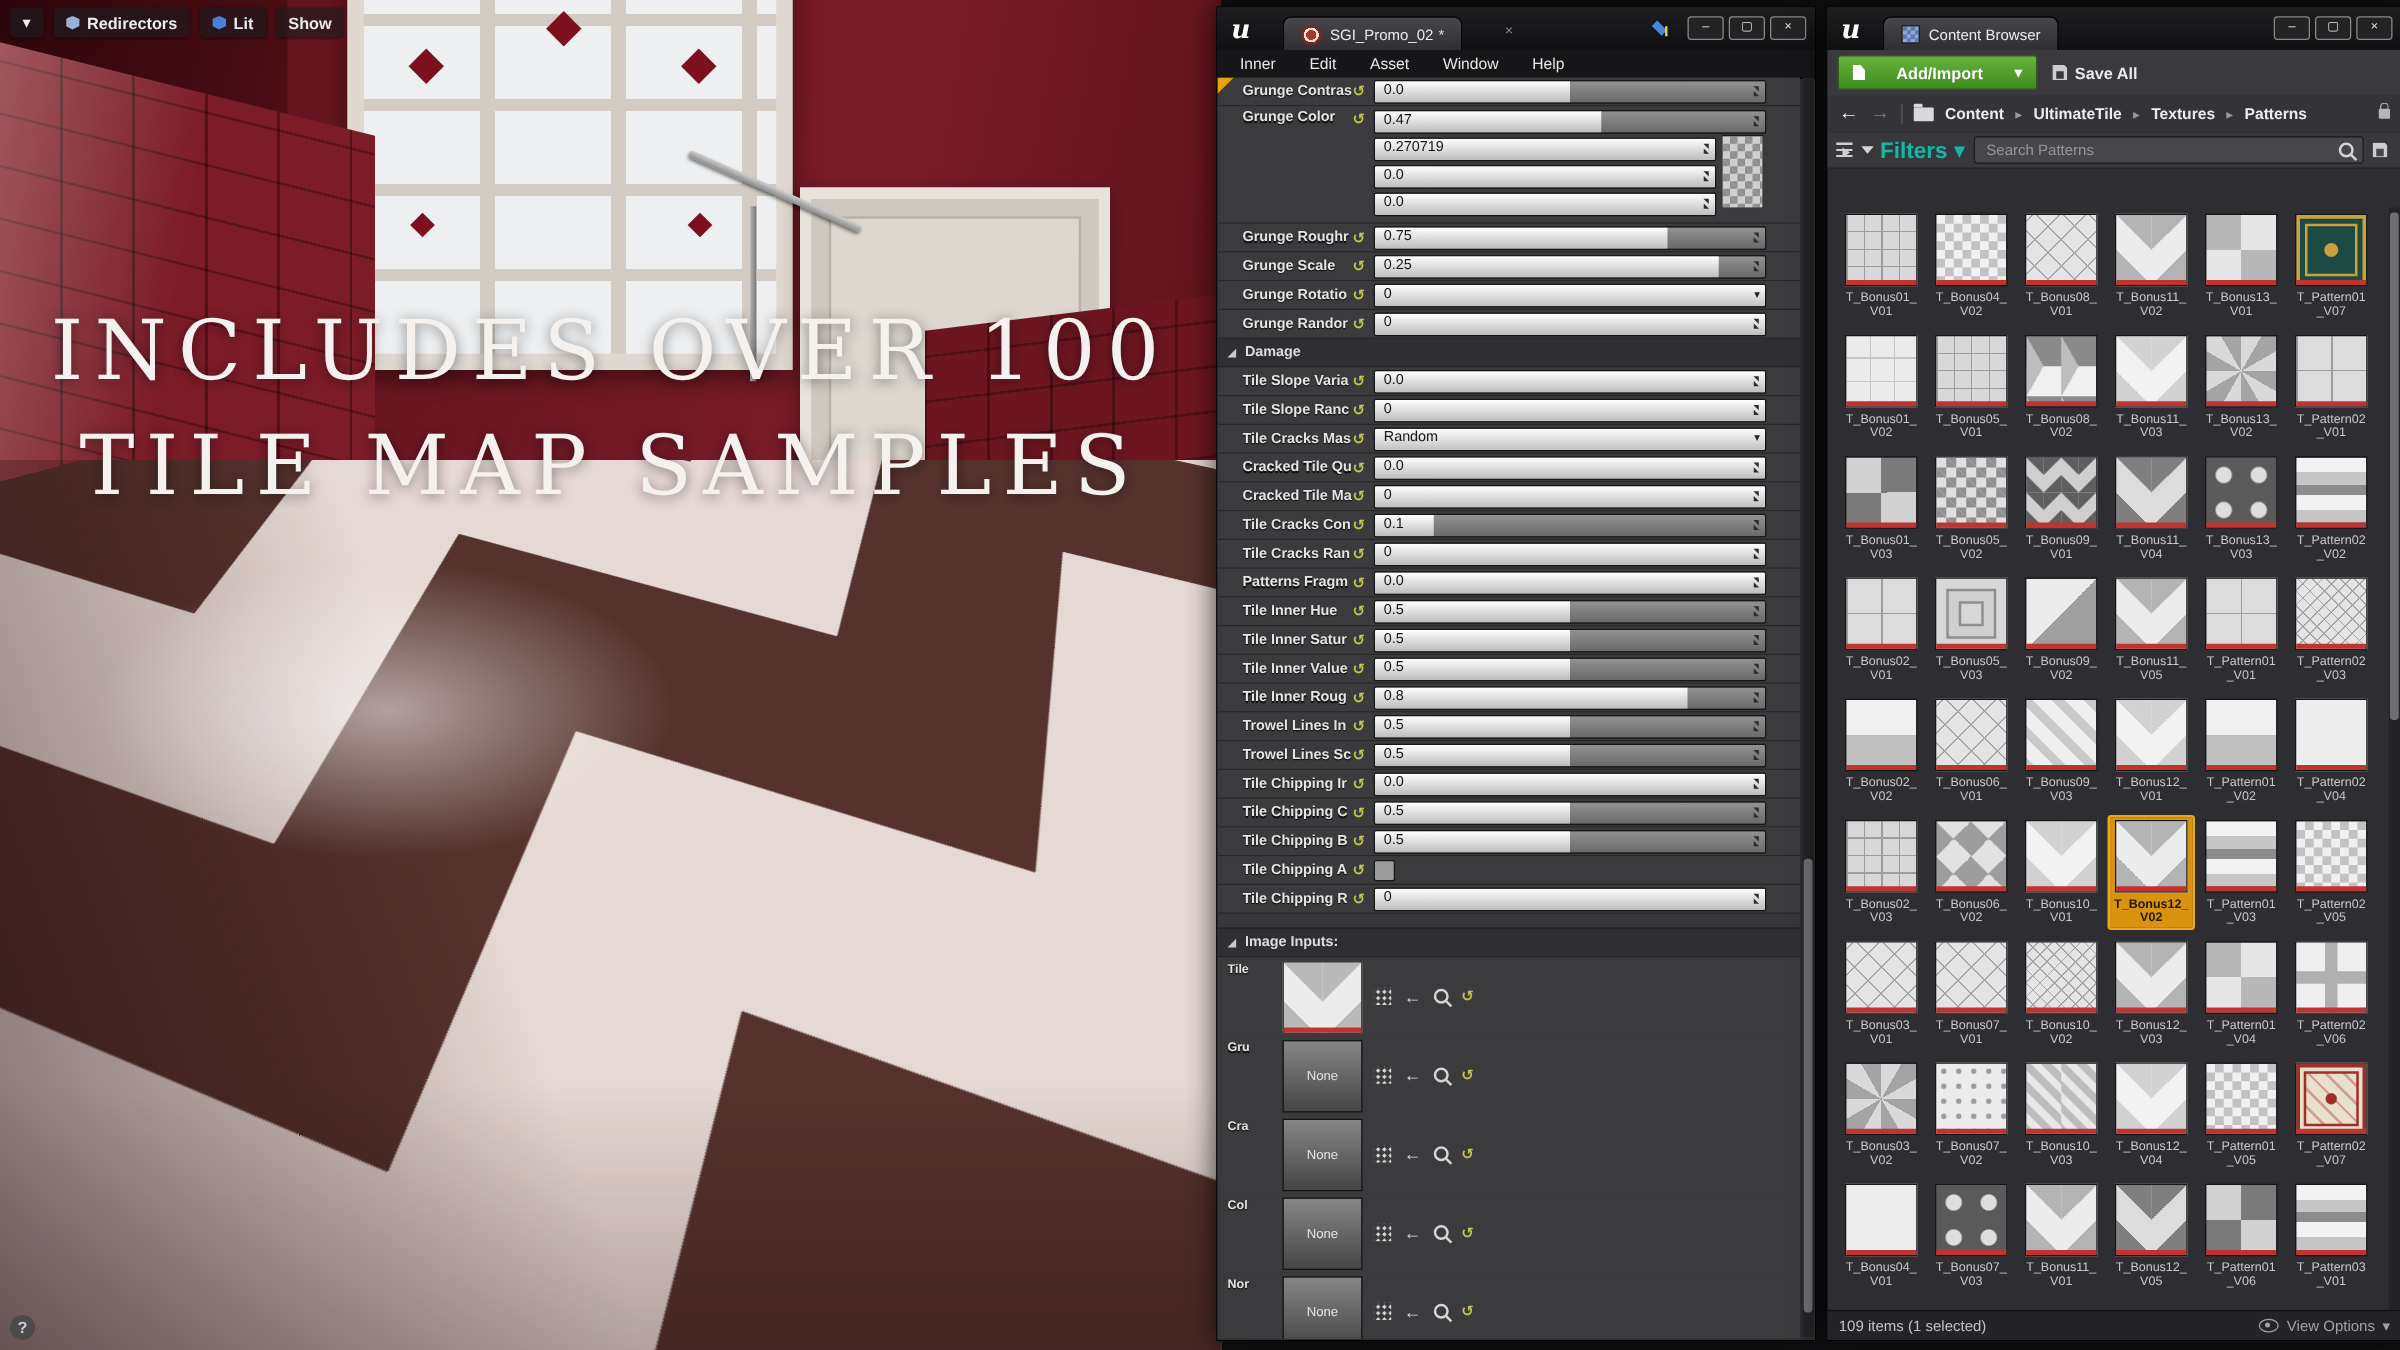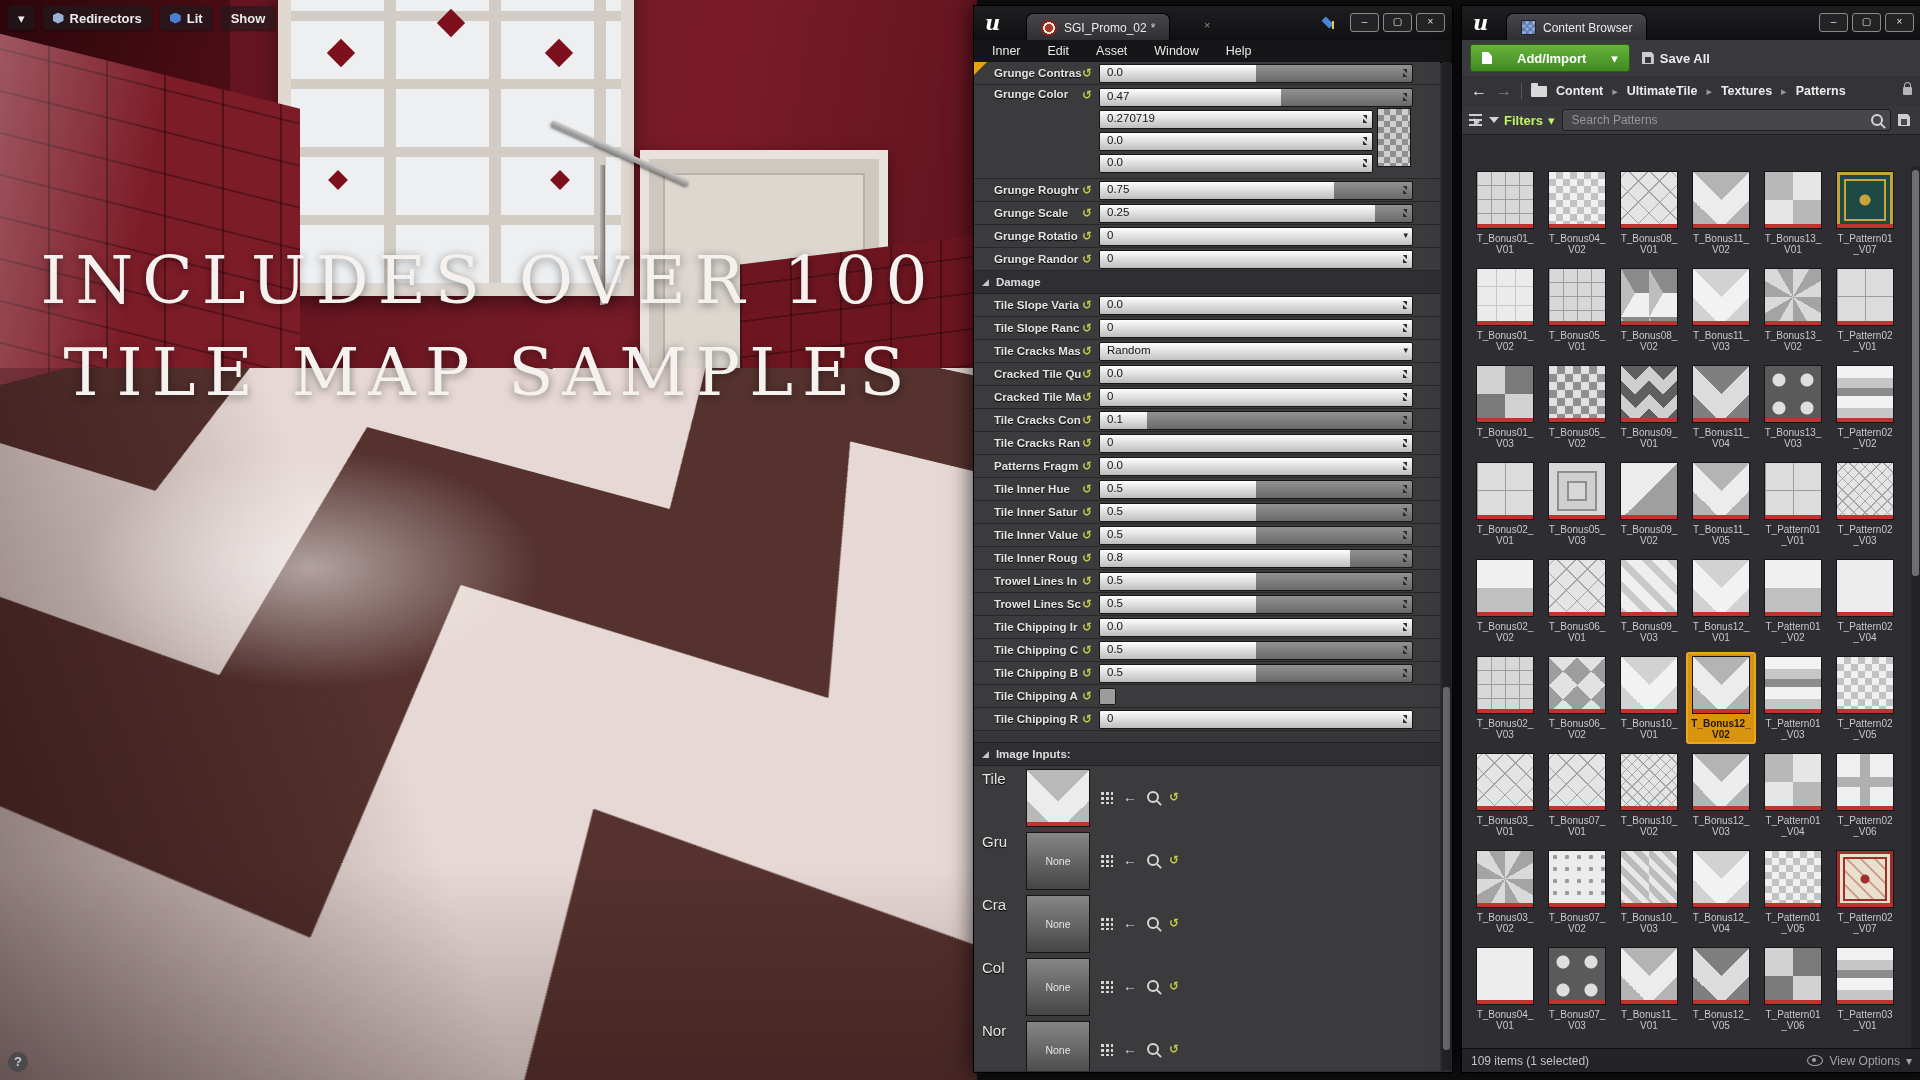--- a/index.html
+++ b/index.html
@@ -116,21 +116,21 @@
   .cslide.narrow{width:272px;}
   .alphaswatch{position:absolute;right:0;top:20px;width:32px;height:57px;border:1px solid #161616;background-color:#cfcfcf;
     background-image:linear-gradient(45deg,#8f8f8f 25%,transparent 25%,transparent 75%,#8f8f8f 75%),
       linear-gradient(45deg,#8f8f8f 25%,transparent 25%,transparent 75%,#8f8f8f 75%);
     background-position:0 0,6px 6px;background-size:12px 12px;}
   .psection{display:flex;align-items:center;height:22px;background:#2f2f33;border-bottom:1px solid #222;padding-left:8px;gap:7px;}
   .psection.gap-top{margin-top:11px;border-top:1px solid #222;}
   .tri{color:#c9c9c9;font-size:9px;}
   .ptitle{font-size:11.5px;font-weight:bold;color:#dddddd;}
   .islot{display:flex;align-items:flex-start;padding:3px 0 2px 8px;background:#3b3b3e;}
-  .ilab{width:44px;flex:none;font-size:15px;font-weight:normal;color:#e5e5e5;padding-top:1px;text-shadow:0 1px 1px #000;white-space:nowrap;overflow:hidden;}
+  .ilab{width:44px;flex:none;font-size:10px;font-weight:bold;color:#e5e5e5;padding-top:1px;text-shadow:0 1px 1px #000;white-space:nowrap;overflow:hidden;}
   .ithumb{width:62px;height:56px;border:1px solid #141414;position:relative;flex:none;}
   .ithumb.none{background:linear-gradient(#868686,#454545);color:#e4e4e4;font-size:10.5px;
     display:flex;align-items:center;justify-content:center;}
   .islot-icons{display:flex;align-items:center;gap:10px;margin-left:9px;height:56px;}
   .dots{width:14px;height:14px;background-image:radial-gradient(#d8d8d8 1.4px,transparent 1.6px);
     background-size:5px 5px;background-position:1px 1px;}
   .arrl{color:#d8d8d8;font-size:14px;font-weight:bold;}
   .mag{width:8px;height:8px;border:2px solid #d5d5d5;border-radius:50%;position:relative;}
   .mag:after{content:"";position:absolute;width:6px;height:2px;background:#d5d5d5;transform:rotate(45deg);right:-5px;bottom:-3px;}
   .redbar{position:absolute;left:0;right:0;bottom:0;height:4px;background:#bf3430;}
@@ -150,21 +150,21 @@
     display:flex;align-items:center;padding:0 9px;gap:9px;}
   .nav-arrow{font-size:16px;color:#ececec;font-weight:bold;line-height:1;}
   .nav-arrow.fwd{color:#7c7c7c;}
   .vdiv{width:1px;height:16px;background:#5a5a5a;}
   .crumb{font-size:12.5px;font-weight:bold;color:#ececec;}
   .crumb-sep{color:#9a9a9a;font-size:11px;margin:0 2px;}
   .cb-filter{position:absolute;left:0;top:100px;right:0;height:28px;background:#38383c;border-bottom:1px solid #202022;
     display:flex;align-items:center;padding:0 7px;gap:7px;}
   .src-ico{width:13px;height:12px;background:repeating-linear-gradient(180deg,#cfcfcf 0 2px,transparent 2px 5px);position:relative;}
   .src-ico:after{content:"";position:absolute;right:-2px;bottom:0;border:4px solid transparent;border-left:6px solid #cfcfcf;}
-  .filters{display:flex;align-items:center;gap:5px;color:#bef264;font-size:13px;font-weight:bold;justify-content:flex-end;}
+  .filters{display:flex;align-items:center;gap:5px;color:#14b8a6;font-size:18px;font-weight:bold;justify-content:flex-end;}
   .search{flex:1;height:20px;background:#47474b;border:1px solid #1d1d1f;border-radius:3px;
     display:flex;align-items:center;padding:0 7px;gap:5px;}
   .search input{flex:1;background:transparent;border:none;outline:none;color:#e0e0e0;font-size:12px;min-width:0;
     font-family:"Liberation Sans","DejaVu Sans",sans-serif;}
   .search input::placeholder{color:#969696;}
   .cb-redir{position:absolute;left:0;top:128px;right:0;height:27px;background:#303034;border-bottom:1px solid #202022;
     display:flex;align-items:center;padding-left:4px;}
   .redir-chip{display:flex;align-items:center;gap:8px;background:#3f3f44;padding:2px 12px 2px 2px;border-radius:2px;}
   .chip-sq{width:7px;height:19px;background:#9a9a9a;}
   .redir-chip span{font-size:12.5px;color:#dcdcdc;}

